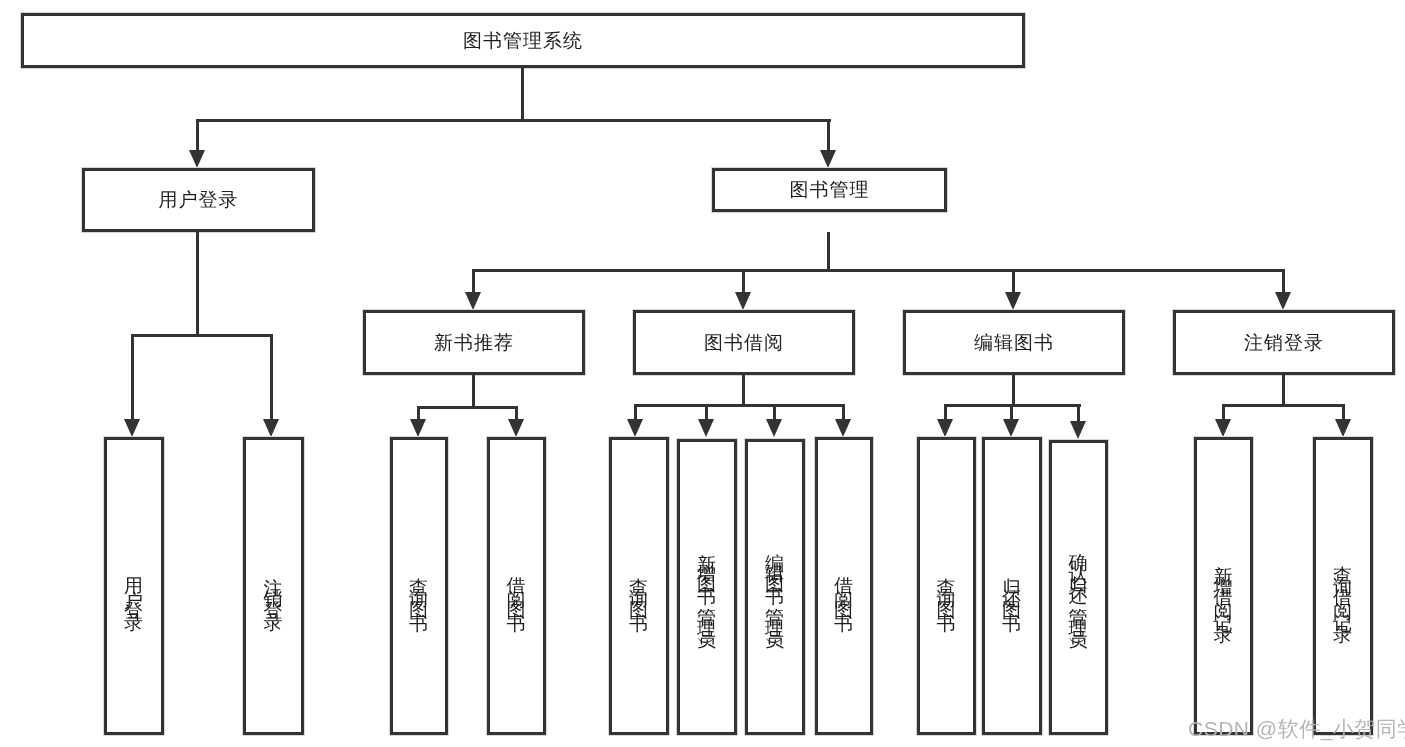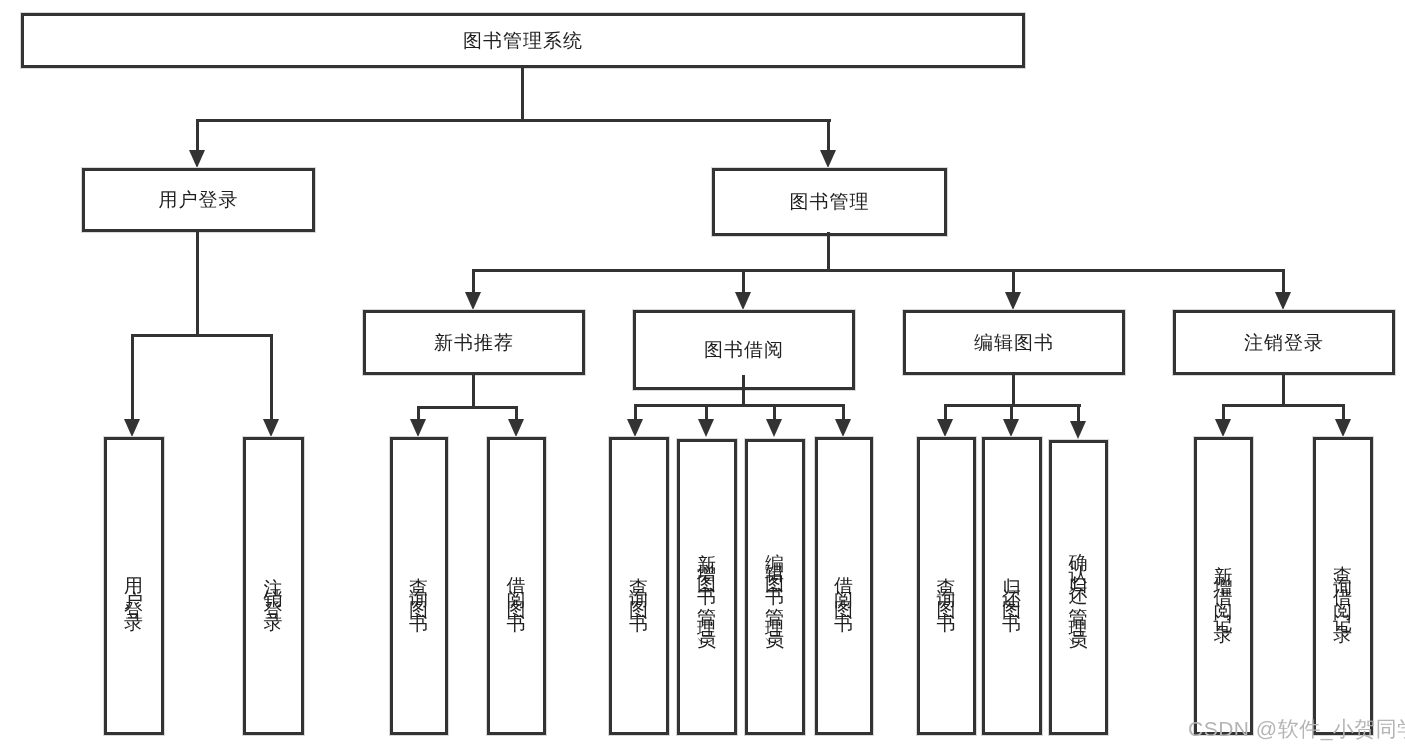--- a/index.html
+++ b/index.html
@@ -78,42 +78,42 @@
   <div class="node" style="left:21px; top:13px; width:1004px; height:55px;">图书管理系统</div>
 
   <div class="vline" style="left:521px; top:68px;  height:53px;"></div>
   <div class="hline" style="left:197px; top:119px; width:634px;"></div>
   <div class="vline" style="left:196px; top:119px; height:34px;"></div>
   <div class="arrow" style="left:189px; top:150px;"></div>
   <div class="vline" style="left:827px; top:119px; height:34px;"></div>
   <div class="arrow" style="left:820px; top:150px;"></div>
 
   <div class="node" style="left:82px;  top:168px; width:233px; height:64px;">用户登录</div>
-  <div class="node" style="left:712px; top:168px; width:235px; height:68px;">图书管理</div>
+  <div class="node" style="left:712px; top:168px; width:235px; height:44px;">图书管理</div>
 
   <div class="vline" style="left:196px; top:232px; height:105px;"></div>
   <div class="hline" style="left:131px; top:334px; width:142px;"></div>
   <div class="vline" style="left:131px; top:334px; height:87px;"></div>
   <div class="arrow" style="left:124px; top:419px;"></div>
   <div class="vline" style="left:270px; top:334px; height:87px;"></div>
   <div class="arrow" style="left:263px; top:419px;"></div>
 
   <div class="vline" style="left:827px;  top:232px; height:40px;"></div>
   <div class="hline" style="left:472px;  top:269px; width:813px;"></div>
   <div class="vline" style="left:472px;  top:269px; height:26px;"></div>
   <div class="arrow" style="left:465px;  top:292px;"></div>
   <div class="vline" style="left:742px;  top:269px; height:26px;"></div>
   <div class="arrow" style="left:735px;  top:292px;"></div>
   <div class="vline" style="left:1012px; top:269px; height:26px;"></div>
   <div class="arrow" style="left:1005px; top:292px;"></div>
   <div class="vline" style="left:1282px; top:269px; height:26px;"></div>
   <div class="arrow" style="left:1275px; top:292px;"></div>
 
   <div class="node" style="left:363px;  top:310px; width:222px; height:65px;">新书推荐</div>
-  <div class="node" style="left:633px;  top:310px; width:222px; height:80px;">图书借阅</div>
+  <div class="node" style="left:633px;  top:310px; width:222px; height:65px;">图书借阅</div>
   <div class="node" style="left:903px;  top:310px; width:222px; height:65px;">编辑图书</div>
   <div class="node" style="left:1173px; top:310px; width:222px; height:65px;">注销登录</div>
 
   <div class="vline" style="left:472px; top:375px; height:34px;"></div>
   <div class="hline" style="left:417px; top:406px; width:101px;"></div>
   <div class="vline" style="left:417px; top:406px; height:15px;"></div>
   <div class="arrow" style="left:410px; top:419px;"></div>
   <div class="vline" style="left:515px; top:406px; height:15px;"></div>
   <div class="arrow" style="left:508px; top:419px;"></div>
 

